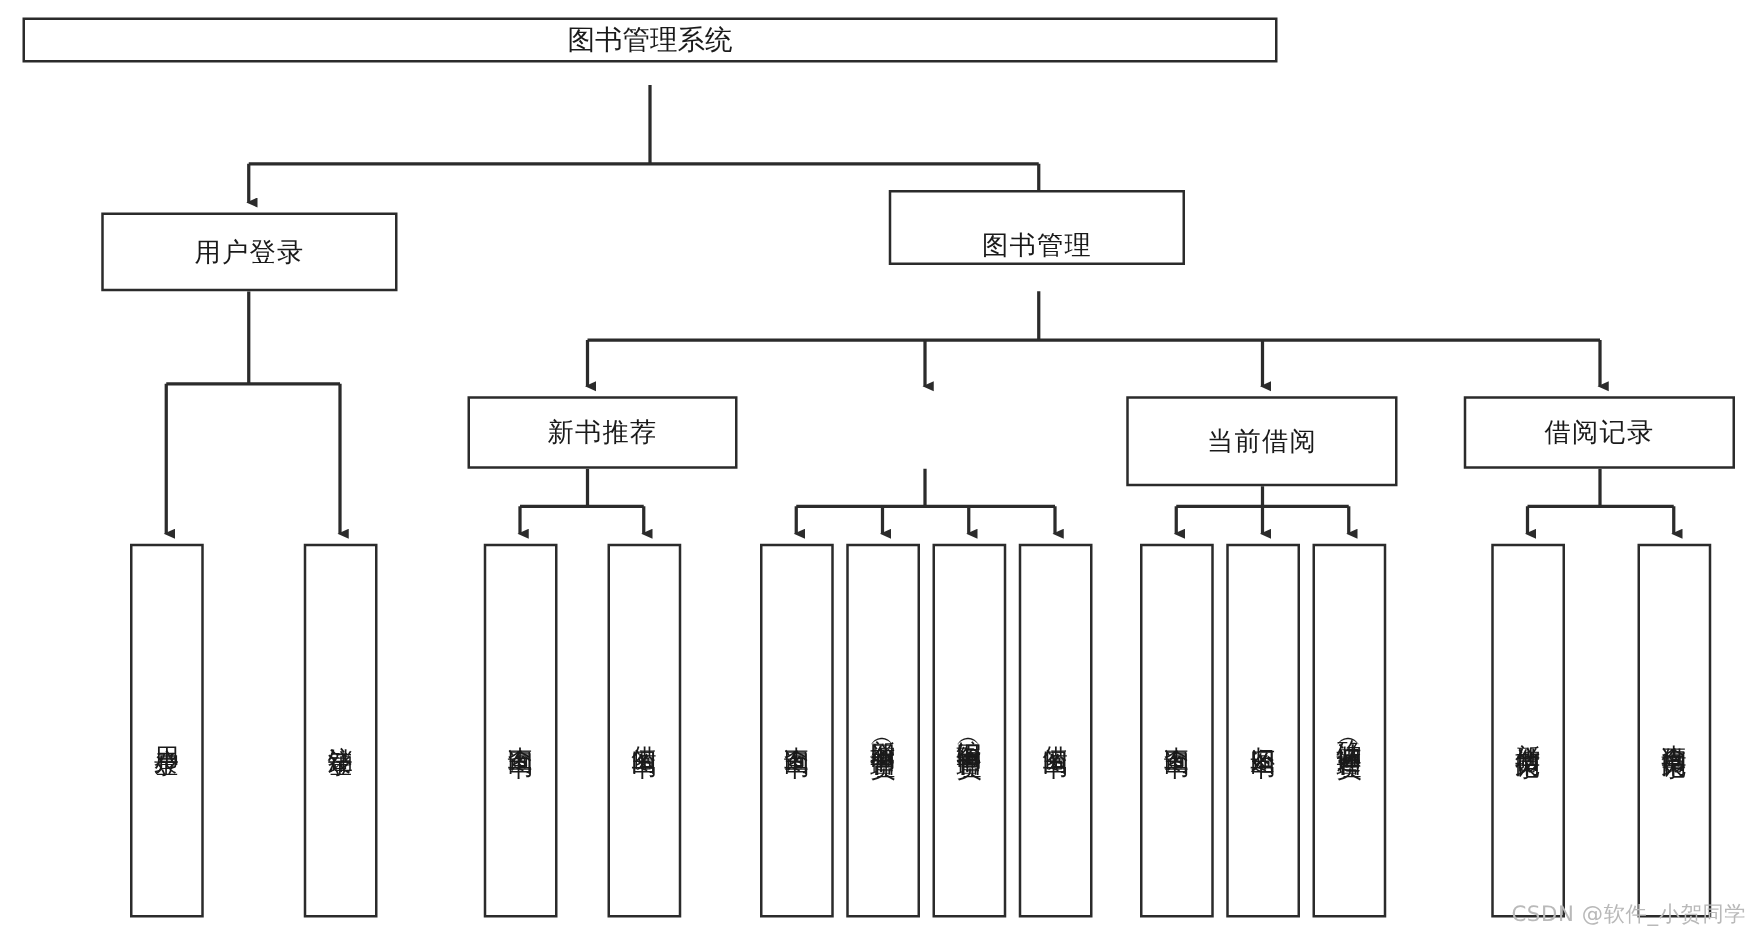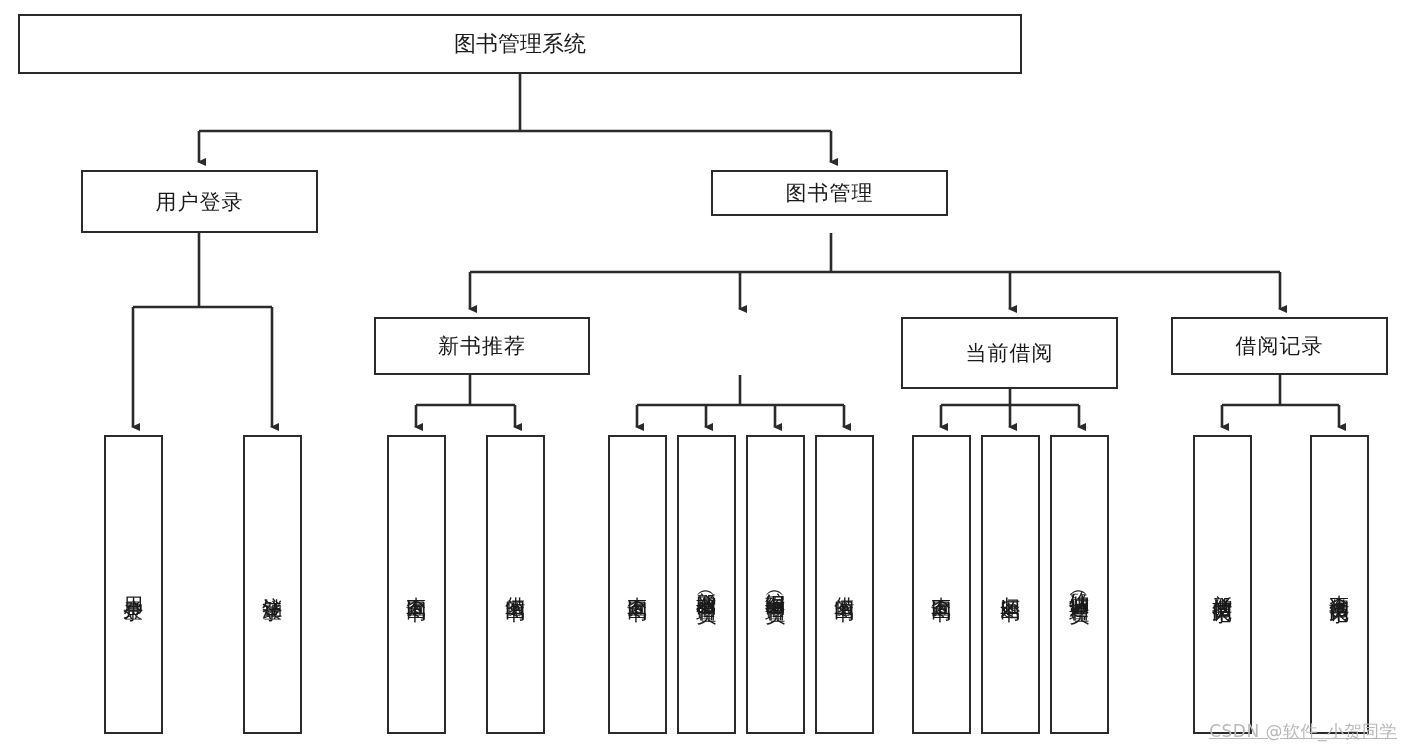--- a/index.html
+++ b/index.html
@@ -39,21 +39,20 @@
     max-height:100%;
   }
   svg.links{position:absolute;left:0;top:0;width:1405px;height:747px;pointer-events:none;}
   .watermark{
     position:absolute;
     right:8px;bottom:4px;
     font-size:17px;
     color:#b9b9b9;
     letter-spacing:0.5px;
     white-space:nowrap;
-    text-decoration:underline;
   }
 </style>
 </head>
 <body>
 
 <div id="canvas">
 
   <svg class="links" viewBox="0 0 1405 747">
     <defs>
       <marker id="ah" markerWidth="10" markerHeight="10" refX="4" refY="7" orient="auto" markerUnits="userSpaceOnUse">
@@ -97,28 +96,28 @@
       <path d="M1010,405 L1010,427" marker-end="url(#ah)"></path>
       <path d="M1079,405 L1079,427" marker-end="url(#ah)"></path>
 
       <path d="M1280,375 L1280,405"></path>
       <path d="M1222,405 L1339,405"></path>
       <path d="M1222,405 L1222,427" marker-end="url(#ah)"></path>
       <path d="M1339,405 L1339,427" marker-end="url(#ah)"></path>
     </g>
   </svg>
 
-  <div class="node root" style="left:18px;top:14px;width:1004px;height:60px;">
+  <div class="node root" style="left:18px;top:14px;width:1004px;height:36px;">
     <span>图书管理系统</span>
   </div>
 
   <div class="node h" style="left:81px;top:170px;width:237px;height:63px;">
     <span>用户登录</span>
   </div>
-  <div class="node h" style="left:711px;top:170px;width:237px;height:46px;">
+  <div class="node h" style="left:711px;top:152px;width:237px;height:60px;align-items:flex-end;">
     <span>图书管理</span>
   </div>
 
   <div class="node h" style="left:362px;top:317px;width:216px;height:58px;margin-left:12px;">
     <span>新书推荐</span>
   </div>
   <div class="node h" style="left:901px;top:317px;width:217px;height:72px;">
     <span>当前借阅</span>
   </div>
   <div class="node h" style="left:1171px;top:317px;width:217px;height:58px;">

